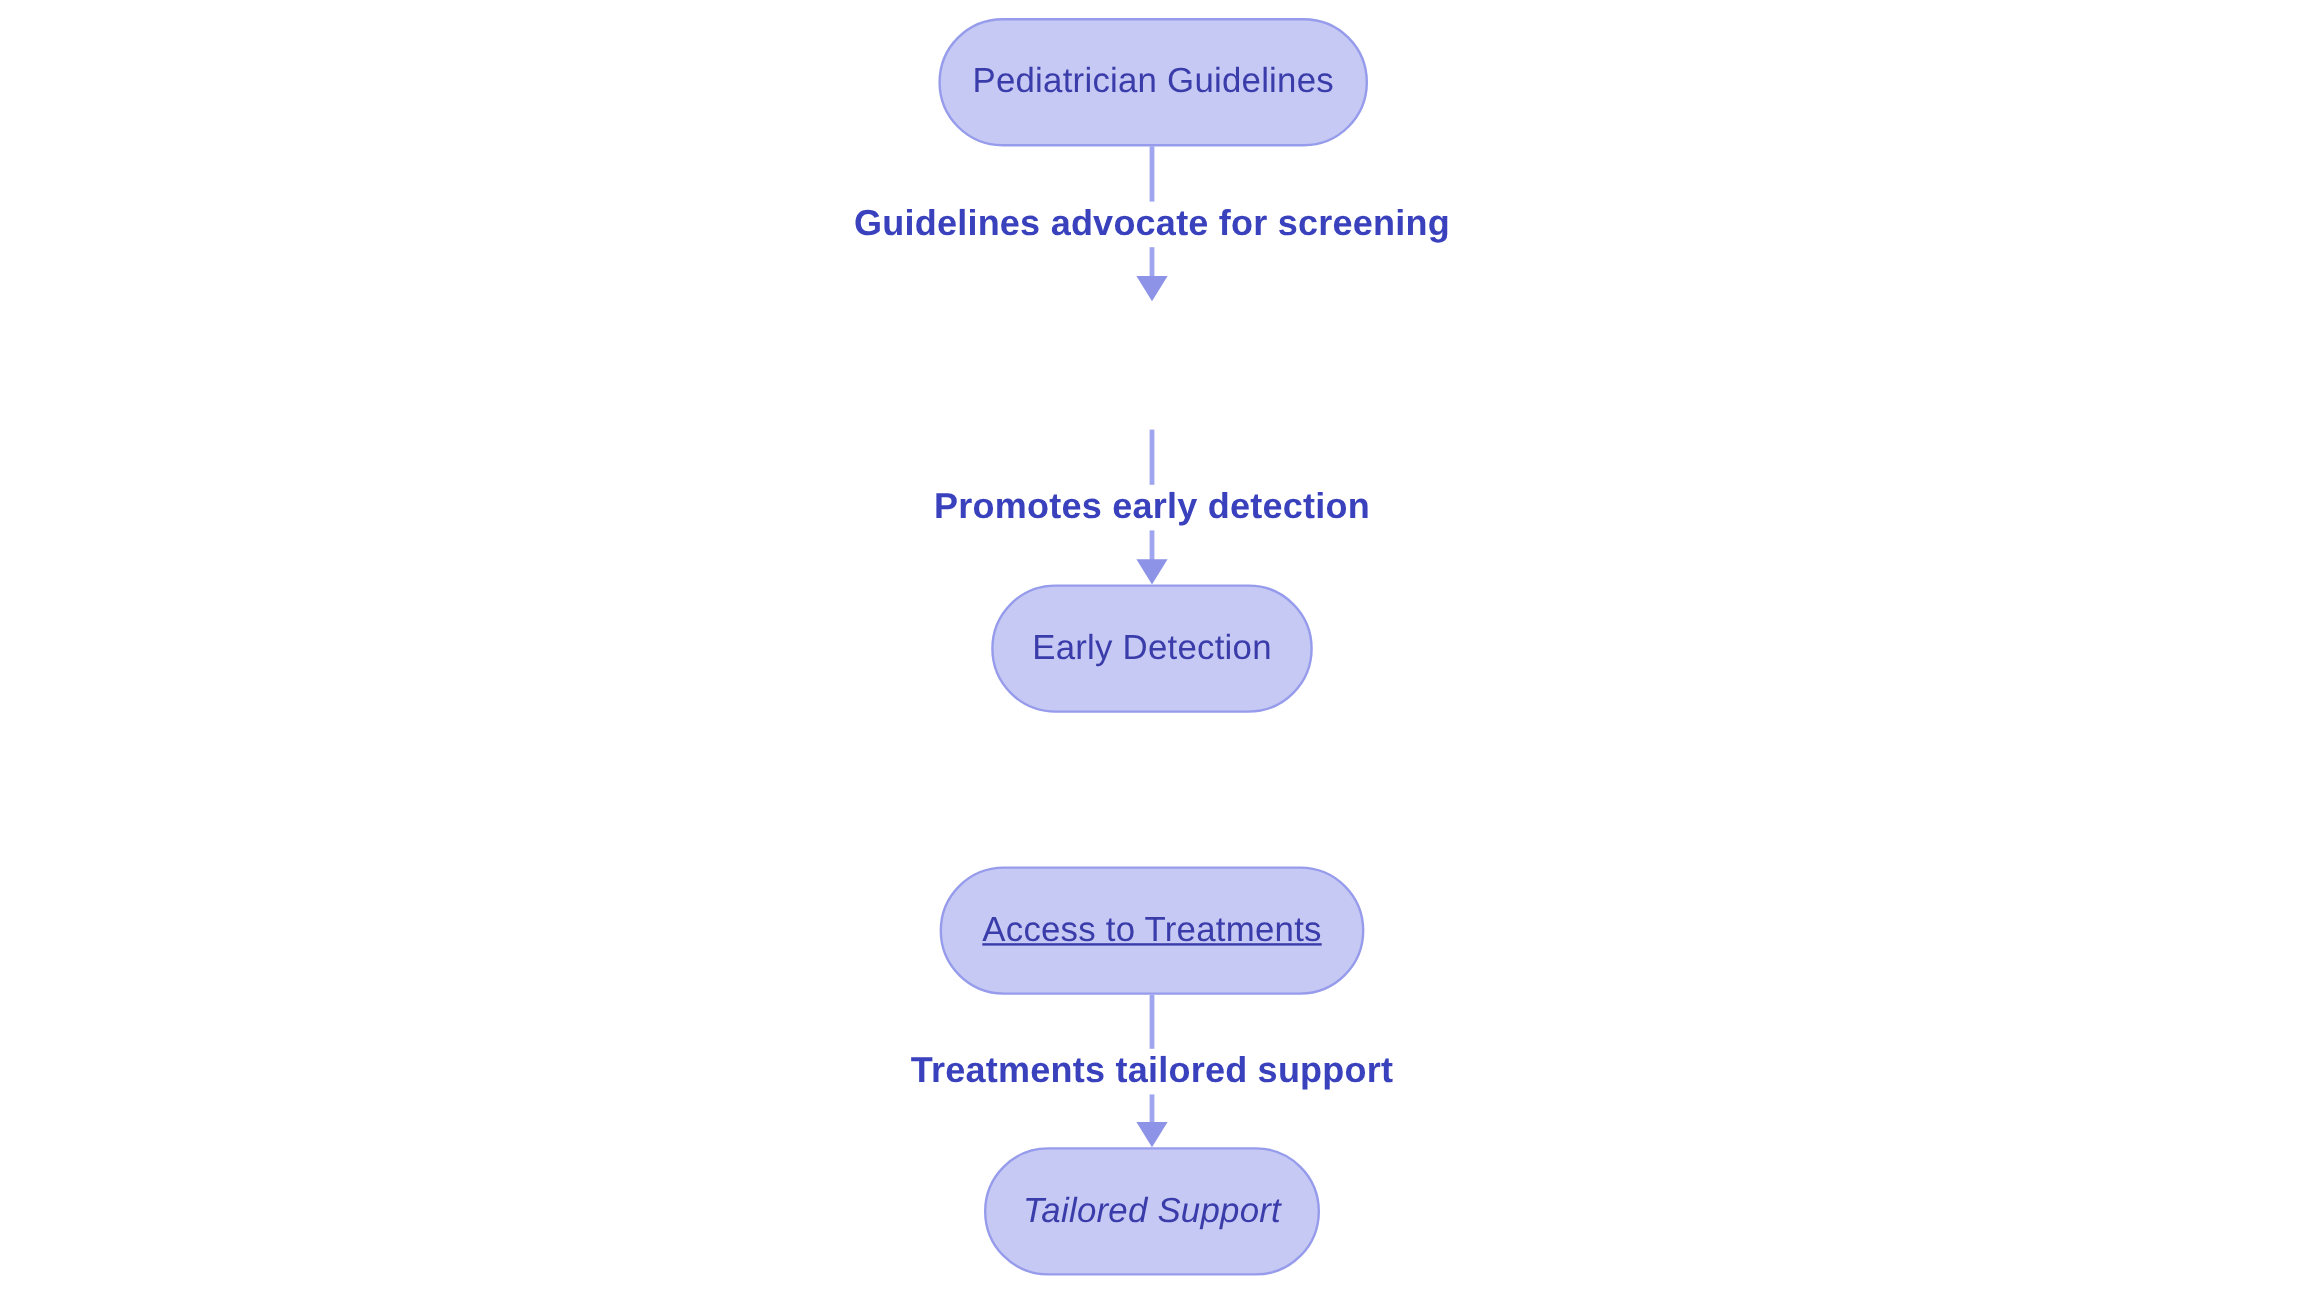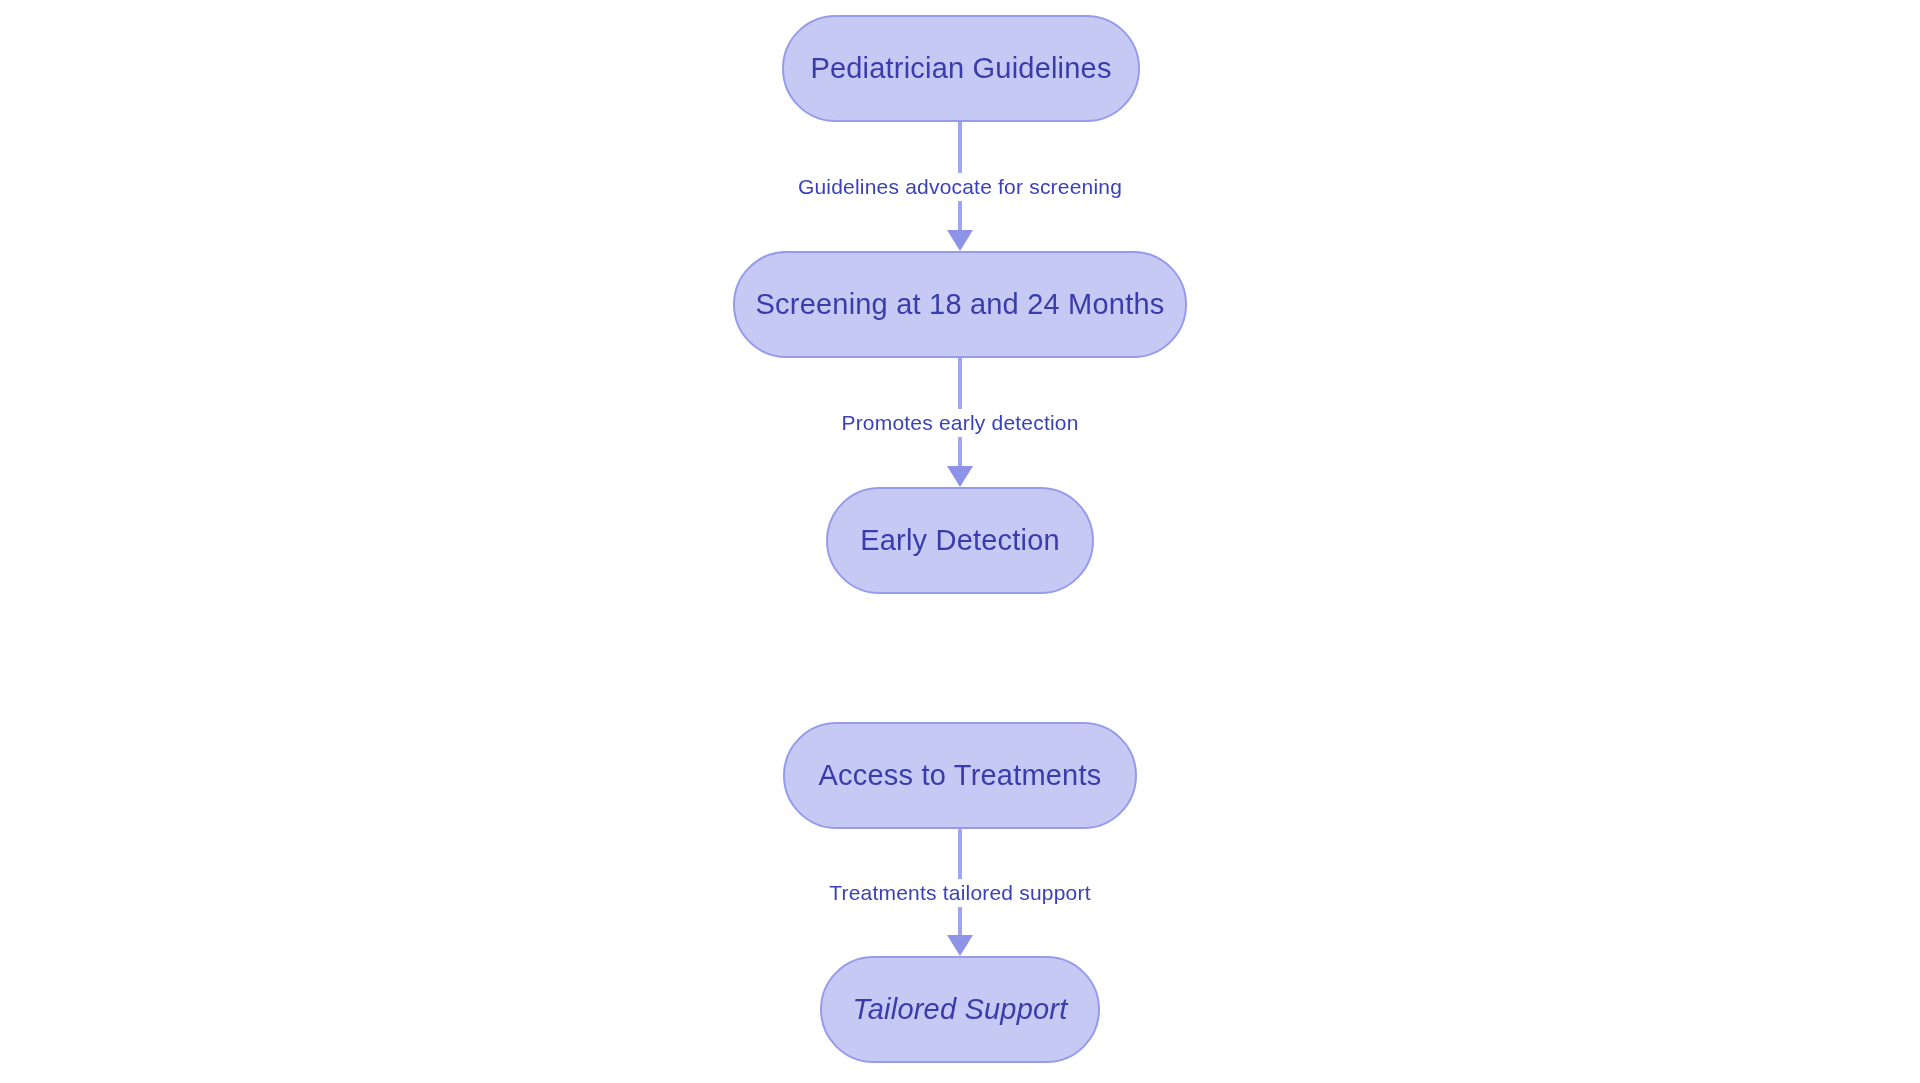--- a/index.html
+++ b/index.html
@@ -61,51 +61,49 @@
     border-right:13px solid transparent;
     border-top:21px solid var(--edge-arrow);
   }
   .edge-label{
     position:absolute;
     left:50%;top:50%;
     transform:translate(-50%,-50%);
     background:var(--background);
     padding:2px 8px;
     color:var(--edge-label-text);
-    font-size:21px;
+    font-size:30px;
     letter-spacing:0.2px;
     white-space:nowrap;
     z-index:3;
+    font-weight:bold;
   }
 
   
   #node-0{left:782px;top:15px;width:358px;}
   #node-1{left:733px;top:251px;width:454px;}
   #node-2{left:826px;top:487px;width:268px;}
-  #node-3{left:783px;top:722px;width:354px;}
+  #node-3{left:783px;top:722px;width:354px;text-decoration:underline;}
   #node-4{left:820px;top:956px;width:280px;font-style:italic;}
 
   
   #edge-0{top:122px;height:129px;}
   #edge-1{top:358px;height:129px;}
   #edge-2{top:594px;height:128px;}
   #edge-3{top:829px;height:127px;}
 </style>
 </head>
 <body>
 
 <div class="canvas">
 
   <div class="flow-node" id="node-0">
     <span>Pediatrician Guidelines</span>
   </div>
 
-  <div class="flow-node" id="node-1">
-    <span>Screening at 18 and 24 Months</span>
-  </div>
 
   <div class="flow-node" id="node-2">
     <span>Early Detection</span>
   </div>
 
   <div class="flow-node" id="node-3">
     <span>Access to Treatments</span>
   </div>
 
   <div class="flow-node" id="node-4">

